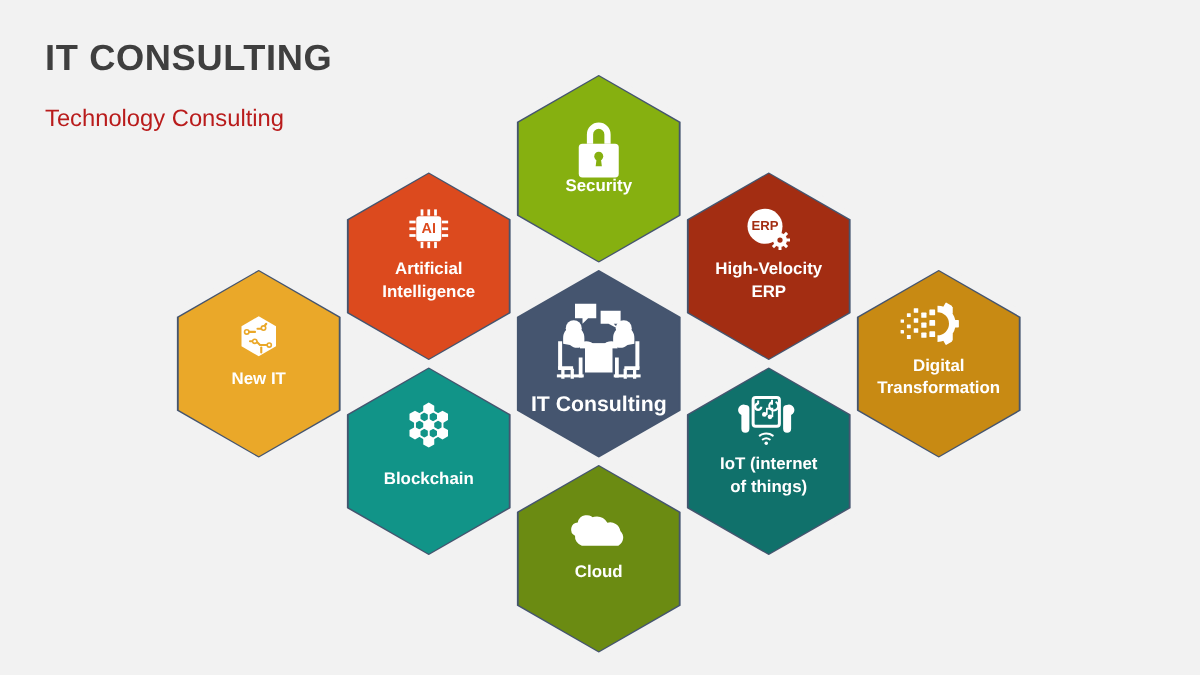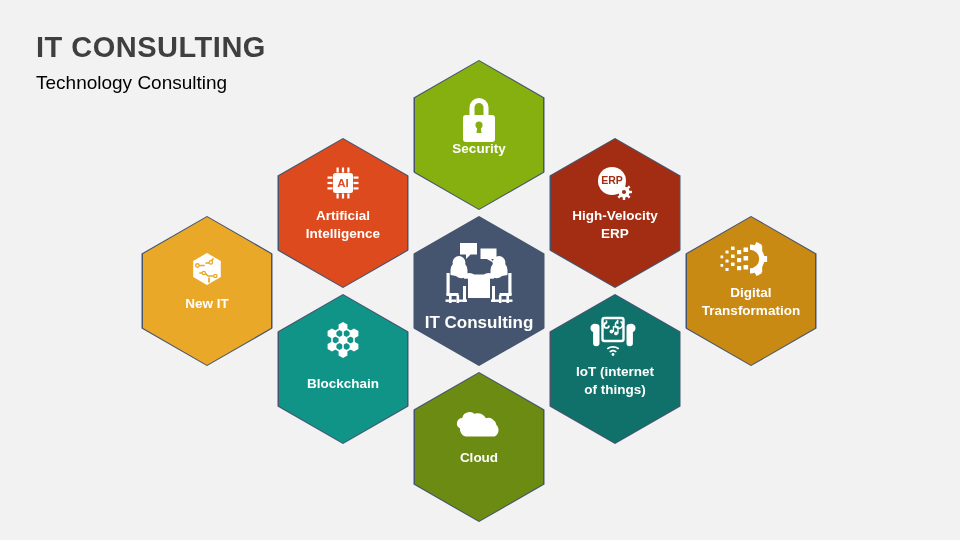--- a/index.html
+++ b/index.html
@@ -34,22 +34,22 @@
     font-size: 29px;
     font-weight: bold;
     color: #3f3f3f;
     letter-spacing: 0.5px;
     line-height: 1.1;
     margin: 0;
     white-space: nowrap;
   }
   #subtitle {
     font-size: 19px;
-    color: #000000;
-    margin-top: 9px;
+    color: #b91c1c;
+    margin-top: 22px;
     line-height: 1.1;
     white-space: nowrap;
   }
 
   
   #diagram {
     position: absolute;
     left: 0;
     top: 0;
     width: 960px;

